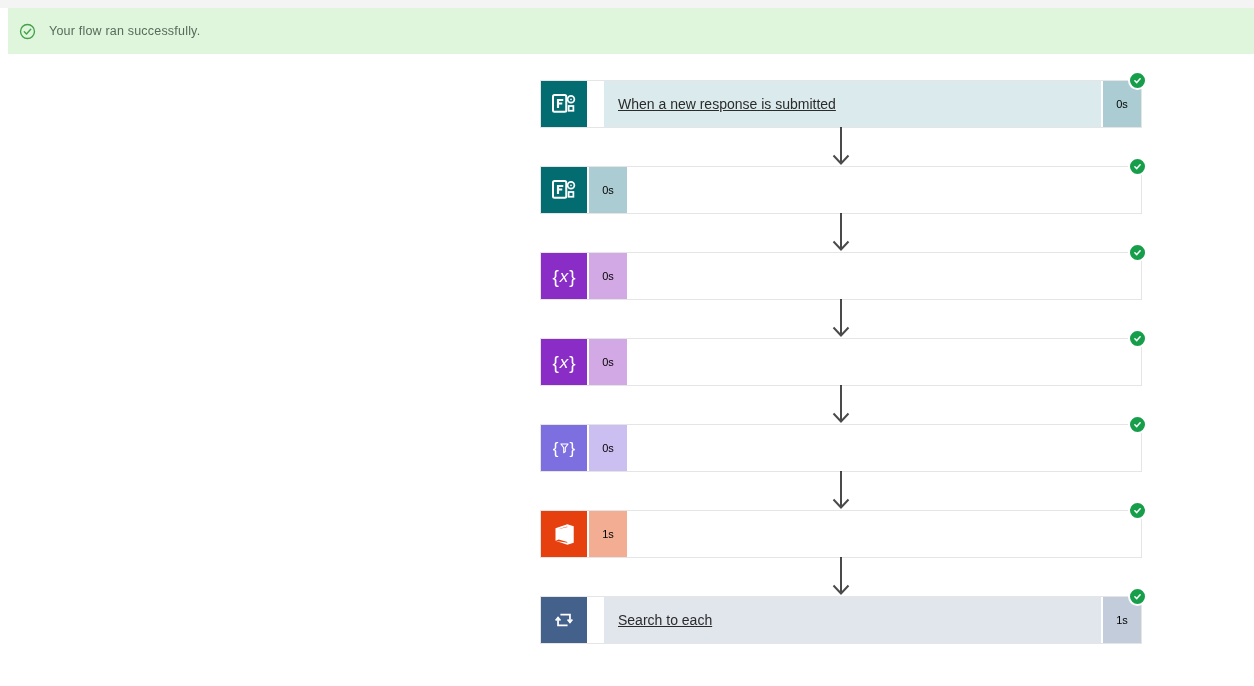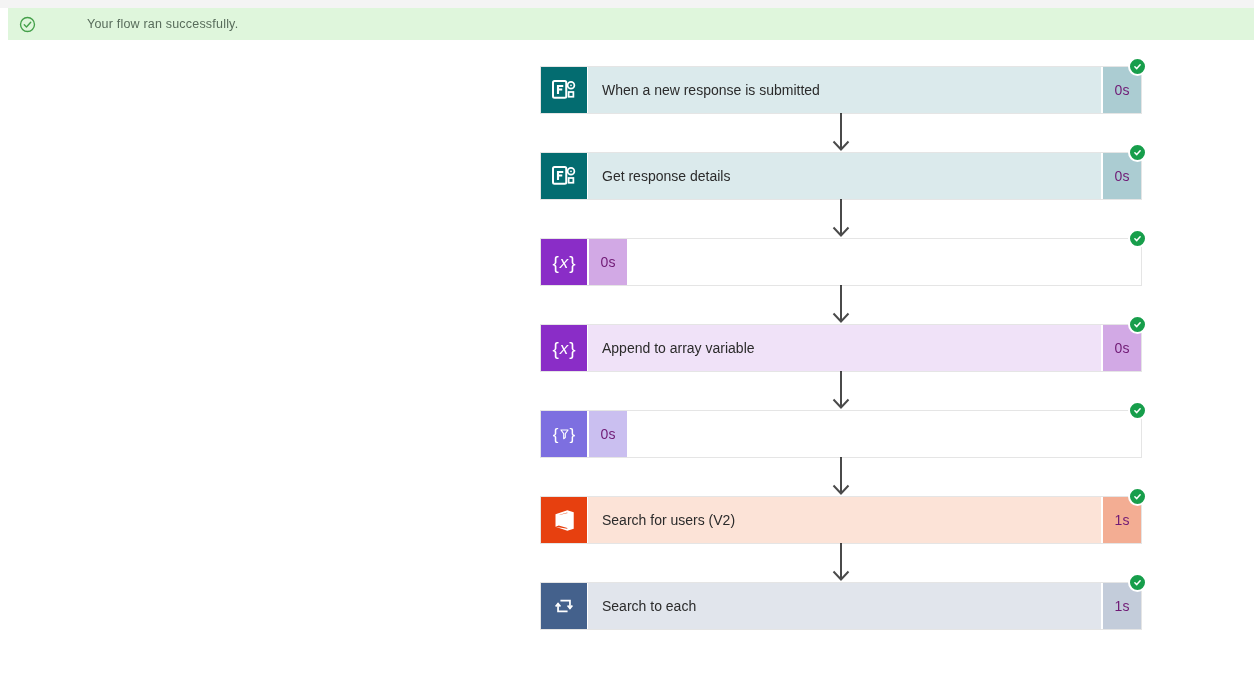--- a/index.html
+++ b/index.html
@@ -2,48 +2,48 @@
 <html><head>
 <meta charset="utf-8">
 <style>
   html,body { margin:0; padding:0; }
   body {
     width:1254px; height:686px; background:#ffffff; overflow:hidden;
     font-family:"Liberation Sans", sans-serif; -webkit-font-smoothing:antialiased;
   }
   .top-strip { height:8px; background:#f4f4f4; }
   .banner {
-    margin-left:8px; height:32px; background:var(--banner-bg,#dff6dc);
-    display:flex; align-items:center; padding-left:11px;gap:38px;
+    margin-left:8px; height:46px; background:var(--banner-bg,#dff6dc);
+    display:flex; align-items:center; padding-left:11px;
   }
   .banner-icon { display:flex; align-items:center; margin-right:13px; }
   .banner-msg { font-size:12.5px; color:var(--banner-fg,#586c5b); letter-spacing:.2px; }
 
   .canvas { position:relative; width:1254px; height:644px; }
   .flow { position:absolute; left:541px; top:27px; width:600px; }
 
   .step {
     position:relative; display:flex; width:600px; height:46px;
     background:#ffffff; box-shadow:0 0 0 1px rgba(0,0,0,0.10);
     cursor:pointer;
   }
   .step-icon {
     flex:none; width:46px; background:var(--icon-bg);
     display:flex; align-items:center; justify-content:center;
     color:#fff;
   }
   .step-body {
-    flex:1; margin-left:1px; background:var(--body-bg);
+    flex:1; margin-left:17px; background:var(--body-bg);
     display:flex; align-items:center; padding-left:14px;
-    font-size:14px; color:#2b2b2b;
+    font-size:14px; color:#2b2b2b;text-decoration:underline;
   }
   .step-duration {
     flex:none; width:38px; margin-left:2px; background:var(--dur-bg);
     display:flex; align-items:center; justify-content:center;
-    font-size:14px; color:#701a75;
+    font-size:11px; color:#000000;
   }
   .badge {
     position:absolute; top:-10px; right:-6px; width:15px; height:15px;
     background:var(--badge-bg,#179e4b); border:2px solid #ffffff; border-radius:50%;
     display:flex; align-items:center; justify-content:center; z-index:2;
   }
   .arrow-block { height:40px; width:600px; display:flex; justify-content:center; }
 
   
   .glyph-braces { font-size:19px; line-height:1; color:#fff; display:flex; align-items:center; }
@@ -103,23 +103,20 @@
         <svg viewBox="0 0 24 24" width="30" height="30">
           <g fill="none" stroke="#fff">
             <rect x="3.2" y="4.8" width="10.6" height="13.4" rx="1.2" stroke-width="1.6"></rect>
             <path d="M7.2 15.2 V8.8 H11.4 M7.2 11.6 H10.6" stroke-width="1.7"></path>
             <circle cx="17.6" cy="8.2" r="2.7" stroke-width="1.4"></circle>
             <circle cx="17.6" cy="8.2" r="0.7" fill="#fff" stroke="none"></circle>
             <rect x="15.7" y="13.6" width="3.8" height="3.8" stroke-width="1.4"></rect>
           </g>
         </svg>
       </div>
-      <div class="step-body">
-          <span>Get response details</span>
-        </div>
       <div class="step-duration">0s</div>
       <div class="badge">
         <svg viewBox="0 0 12 12" width="9" height="9" fill="none" stroke="#fff" stroke-width="2" stroke-linecap="round" stroke-linejoin="round">
             <path d="M2.5 6.3 L5 8.8 L9.5 3.8"></path>
           </svg>
       </div>
     </div>
 
     <div class="arrow-block">
       <svg width="22" height="40" viewBox="0 0 22 40" fill="none" stroke="#4a4a4a" stroke-width="2">
@@ -144,23 +141,20 @@
       <svg width="22" height="40" viewBox="0 0 22 40" fill="none" stroke="#4a4a4a" stroke-width="2">
           <path d="M11 0 V36"></path>
           <path d="M3.5 28.5 L11 36.5 L18.5 28.5"></path>
         </svg>
     </div>
 
     <div class="step" style="--icon-bg: #8a2dc7; --body-bg: #f0e2f8; --dur-bg: #d2a9e5; --badge-bg: #179e4b;">
       <div class="step-icon">
         <span class="glyph-braces">{<i>x</i>}</span>
       </div>
-      <div class="step-body">
-          <span>Append to array variable</span>
-        </div>
       <div class="step-duration">0s</div>
       <div class="badge">
         <svg viewBox="0 0 12 12" width="9" height="9" fill="none" stroke="#fff" stroke-width="2" stroke-linecap="round" stroke-linejoin="round">
             <path d="M2.5 6.3 L5 8.8 L9.5 3.8"></path>
           </svg>
       </div>
     </div>
 
     <div class="arrow-block">
       <svg width="22" height="40" viewBox="0 0 22 40" fill="none" stroke="#4a4a4a" stroke-width="2">
@@ -190,23 +184,20 @@
         </svg>
     </div>
 
     <div class="step" style="--icon-bg: #e7400f; --body-bg: #fce3d7; --dur-bg: #f3ad93; --badge-bg: #179e4b;">
       <div class="step-icon">
         <svg viewBox="0 0 24 24" width="27" height="27">
           <path fill="#fff" fill-rule="evenodd" d="M4 6.4 L14.5 2.8 L20.2 4.6 L20.2 19.4 L14.5 21.2 L4 17.6 L14.5 19.4 L14.5 4.9 L7.6 6.9 L7.6 16.2 L4 17.6 Z
                M7.6 7.2 L14.5 5.4 L14.5 18.6 L7.6 16.6 Z"></path>
         </svg>
       </div>
-      <div class="step-body">
-          <span>Search for users (V2)</span>
-        </div>
       <div class="step-duration">1s</div>
       <div class="badge">
         <svg viewBox="0 0 12 12" width="9" height="9" fill="none" stroke="#fff" stroke-width="2" stroke-linecap="round" stroke-linejoin="round">
             <path d="M2.5 6.3 L5 8.8 L9.5 3.8"></path>
           </svg>
       </div>
     </div>
 
     <div class="arrow-block">
       <svg width="22" height="40" viewBox="0 0 22 40" fill="none" stroke="#4a4a4a" stroke-width="2">

